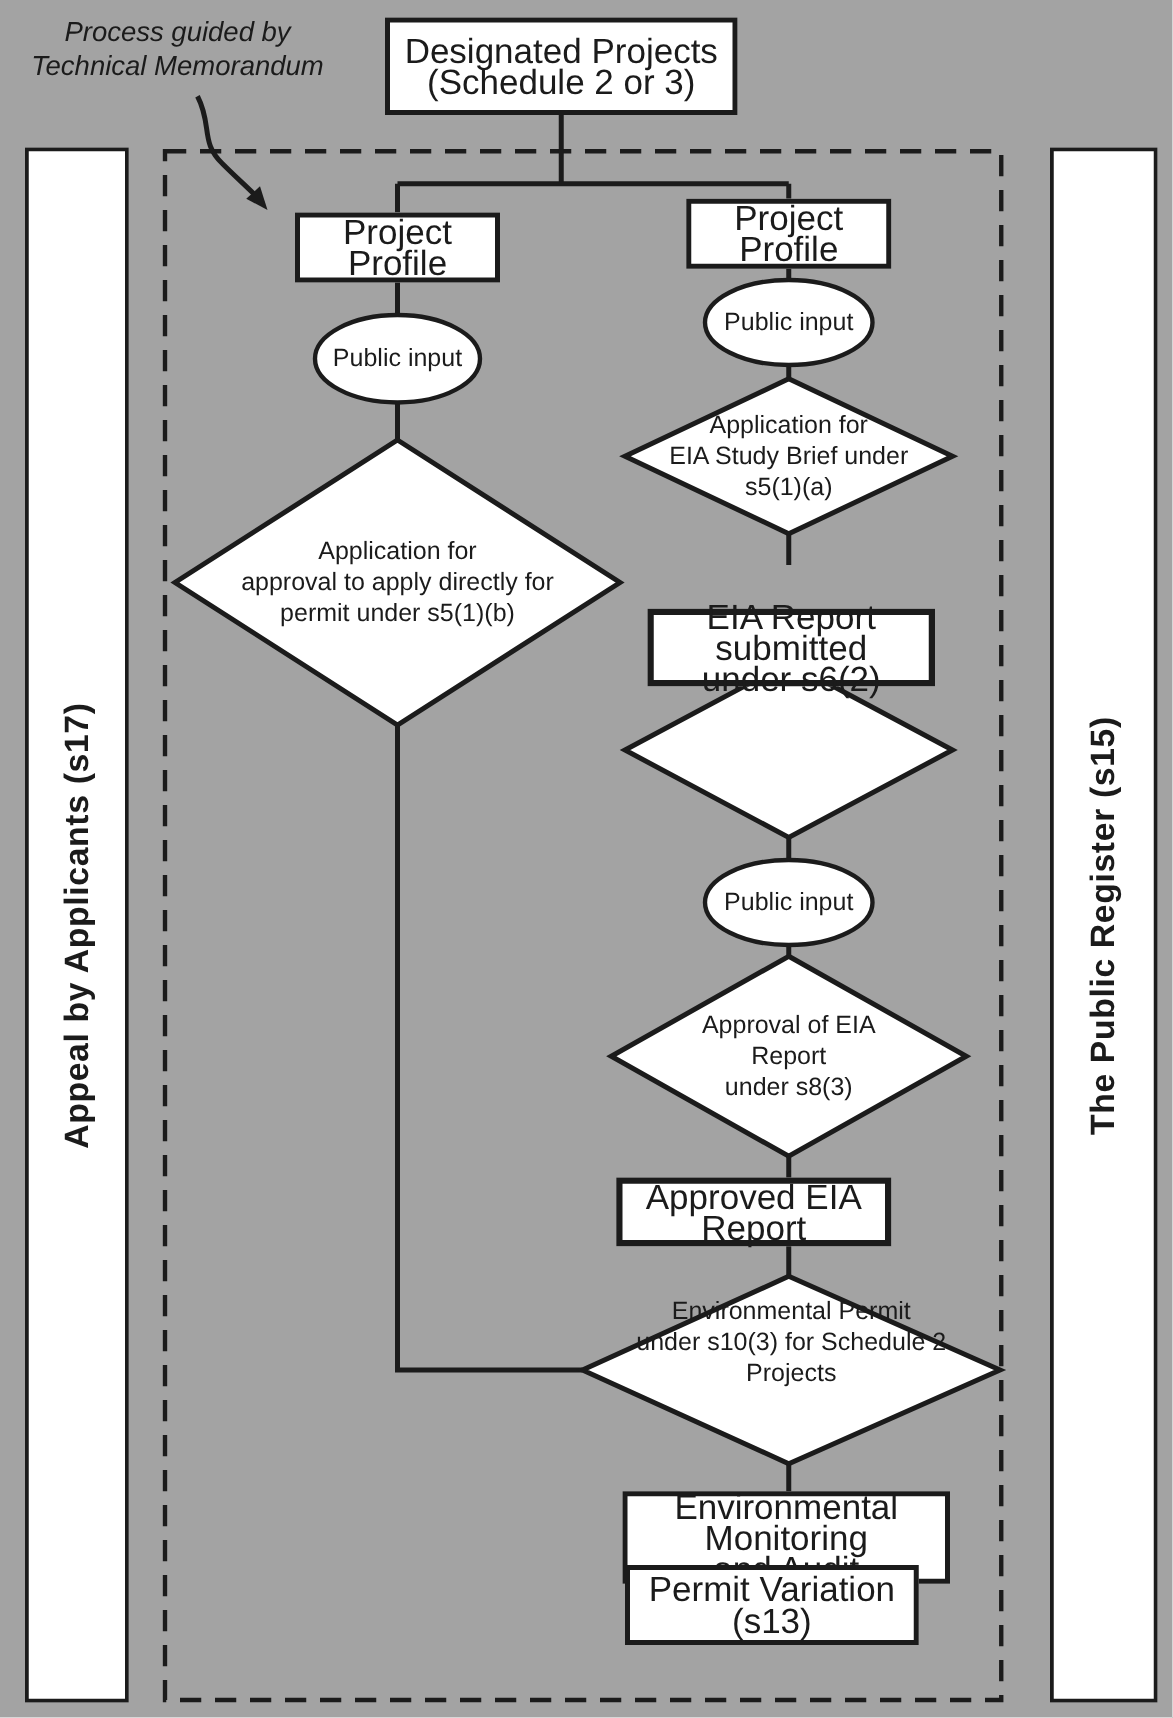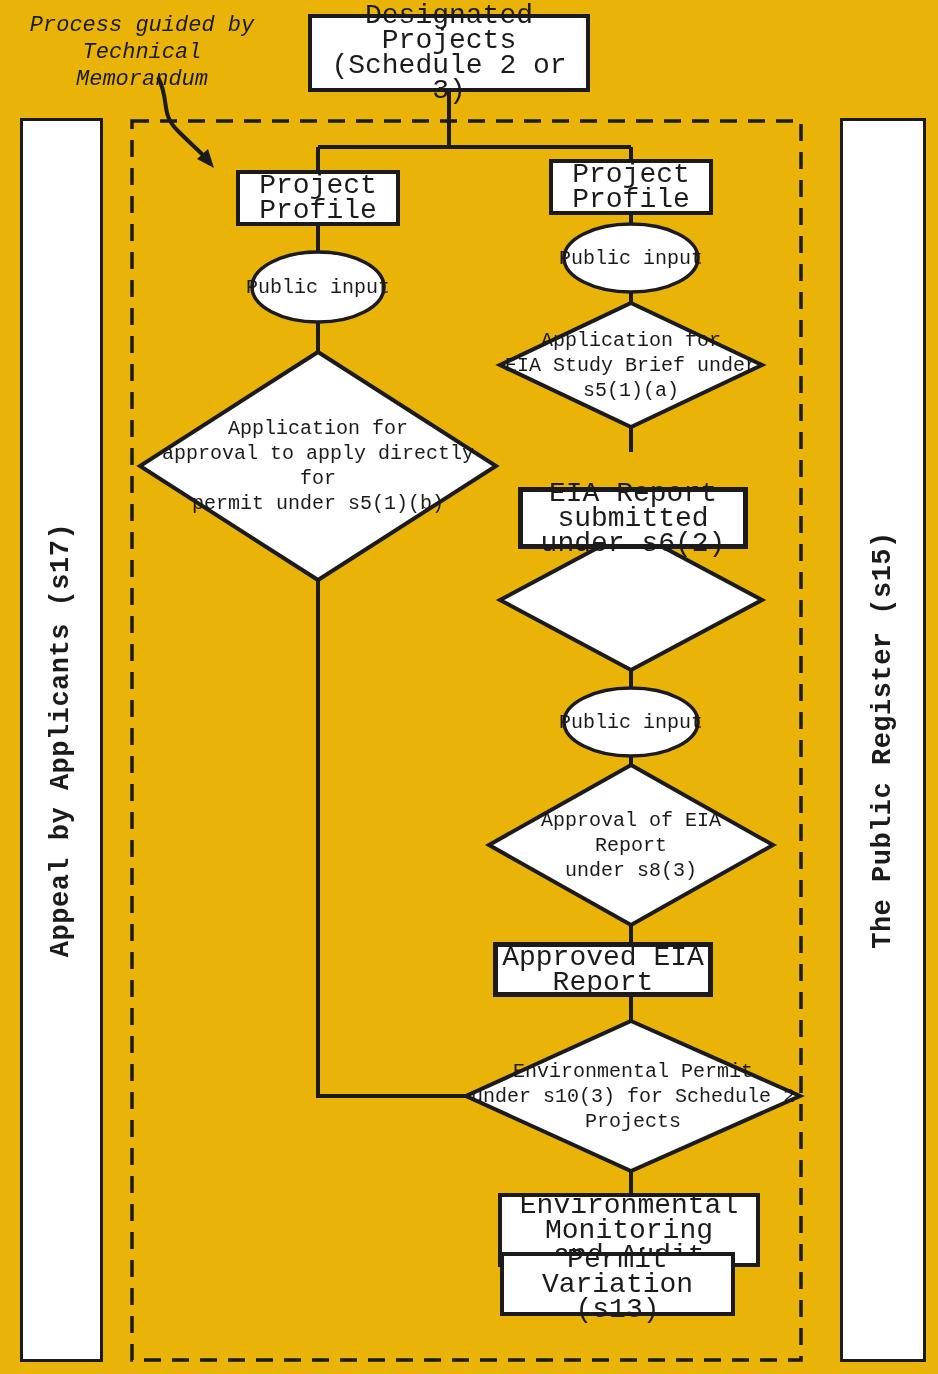--- a/index.html
+++ b/index.html
@@ -4,22 +4,22 @@
 <style>
   html, body {
     margin: 0;
     padding: 0;
     background: #ffffff;
   }
   .stage {
     position: relative;
     width: 938px;
     height: 1374px;
-    background: #eab308;
-    font-family: Liberation Mono, monospace;
+    background: #a3a3a3;
+    font-family: Liberation Sans, sans-serif;
     color: #1b1b1b;
     overflow: hidden;
   }
   .layer {
     position: absolute;
     left: 0;
     top: 0;
   }
   .node {
     position: absolute;
@@ -169,17 +169,17 @@
 
   <div class="shape-label" style="left:496px; top:327px; width:270px; height:76px;">Application for
 EIA Study Brief under
 s5(1)(a)</div>
 
 
   <div class="shape-label" style="left:511px; top:807px; width:240px; height:76px;">Approval of EIA
 Report
 under s8(3)</div>
 
-  <div class="shape-label" style="left:461px; top:1058px; width:344px; height:76px;">Environmental Permit
+  <div class="shape-label" style="left:461px; top:1036px; width:344px; height:76px;">Environmental Permit
 under s10(3) for Schedule 2
 Projects</div>
 
 </div>
 
 </body></html>

